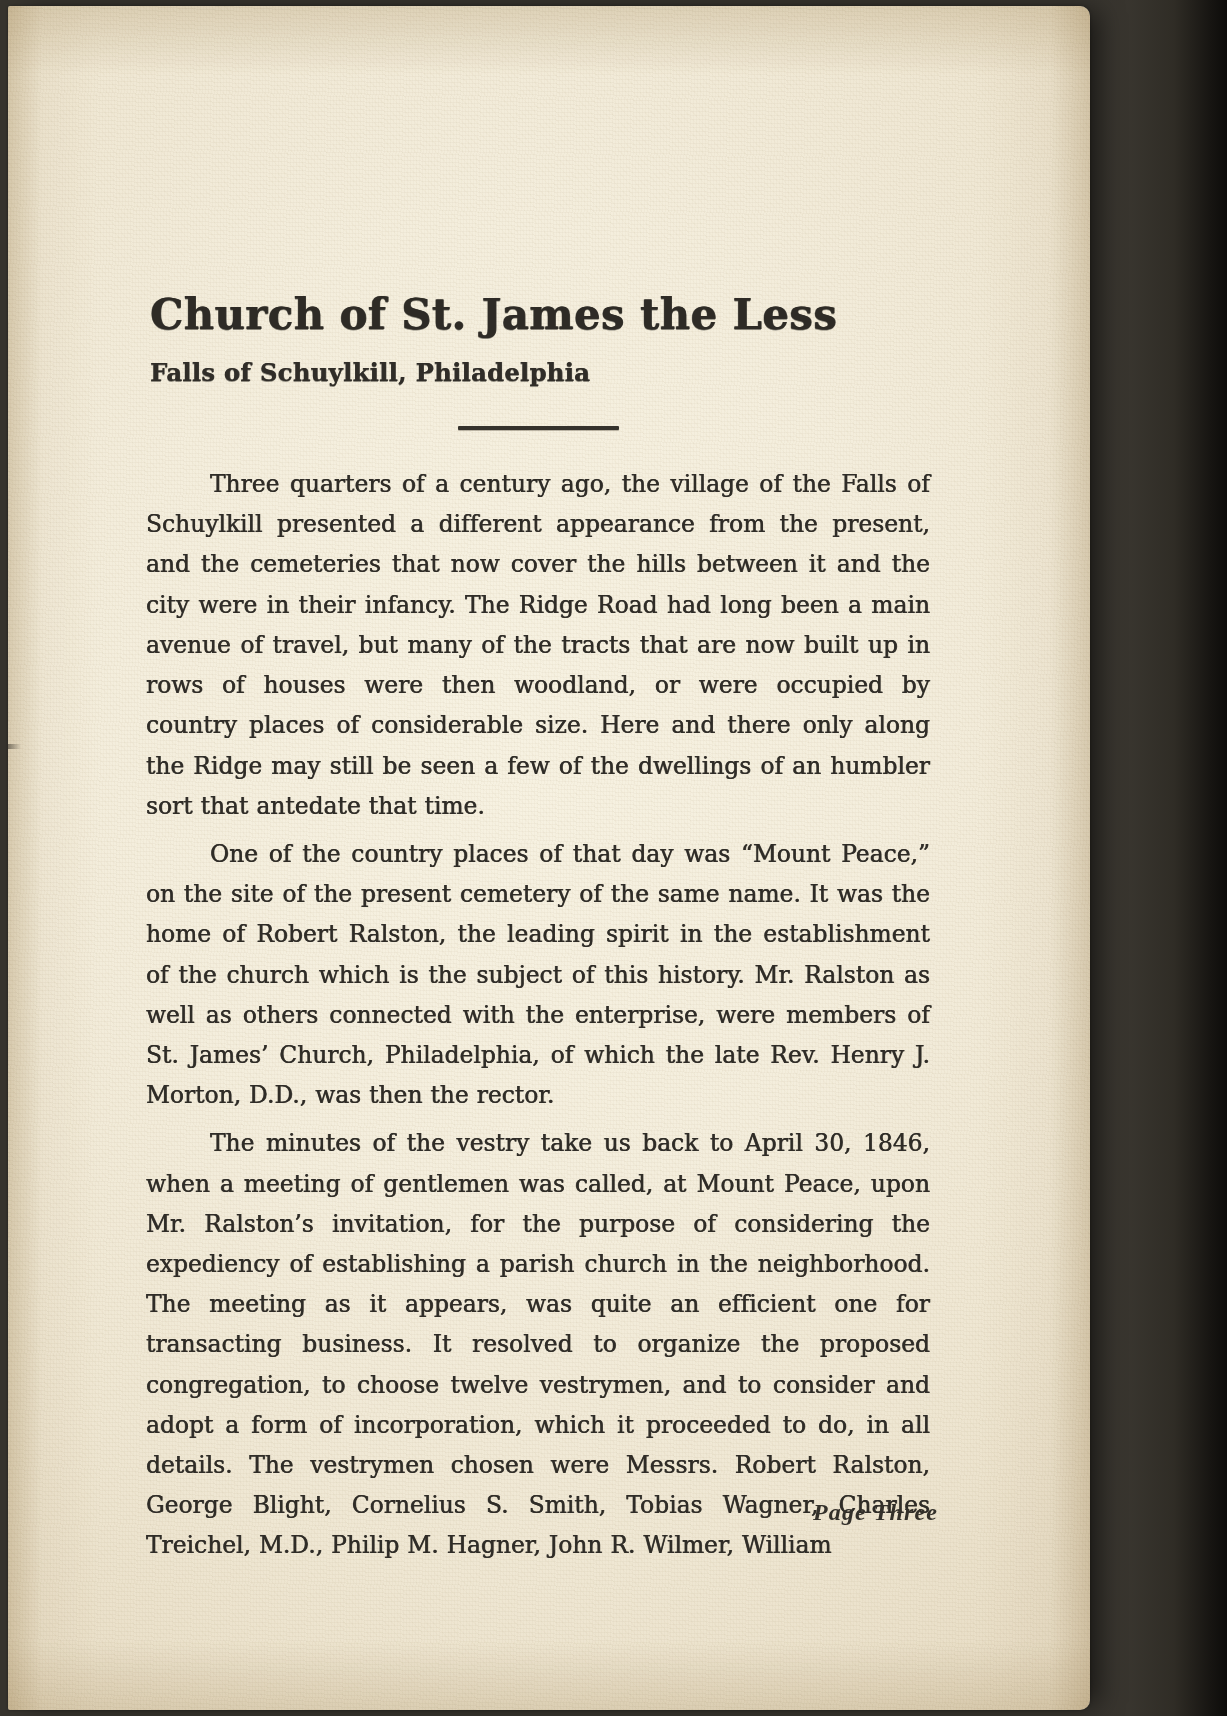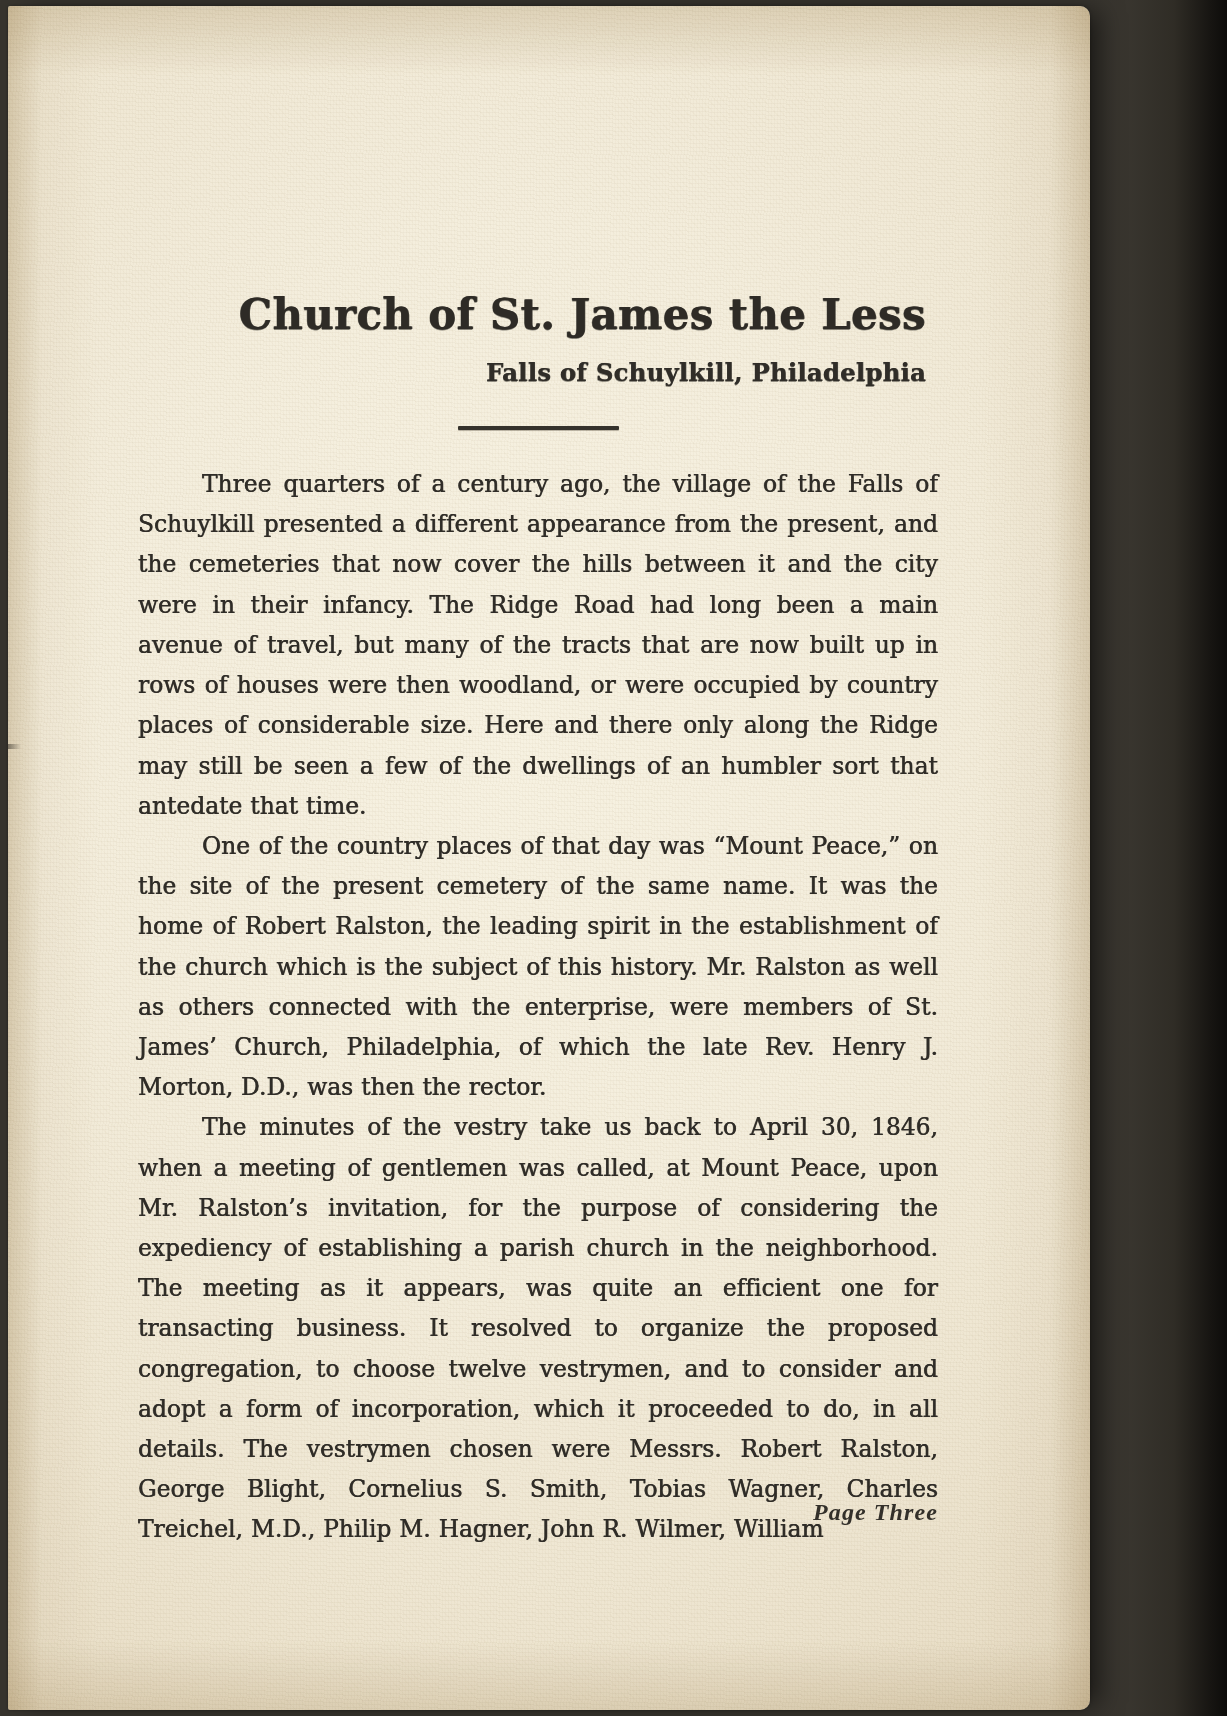--- a/index.html
+++ b/index.html
@@ -114,21 +114,21 @@
     left: 130px;
     top: 0;
     width: 800px;
     height: 100%;
     z-index: 3;
   }
 
   
   .masthead {
     padding-top: 286px;
-    text-align: right;
+    text-align: left;
   }
   .title-main {
     font-family: "DejaVu Serif", "Liberation Serif", serif;
     font-weight: 700;
     font-size: 43px;
     line-height: 1.06;
     letter-spacing: 0.5px;
     color: #2e2b26;
     margin: 0;
     transform: scaleX(0.97);
@@ -166,21 +166,21 @@
     font-size: 23.3px;
     line-height: 40.2px;
     color: #2f2c27;
     text-align: justify;
     text-justify: inter-word;
     letter-spacing: 0.05px;
     word-spacing: 0.5px;
     -webkit-font-smoothing: none;
   }
   .body-text p {
-    margin: 0;
+    margin: 8px;
     text-indent: 64px;
     text-shadow:
       0.45px 0 0 rgba(47,44,39,0.7),
       -0.35px 0 0 rgba(47,44,39,0.45),
       0 0.4px 0 rgba(47,44,39,0.4);
   }
   .body-text p.last {
     text-align-last: left;
   }
 

